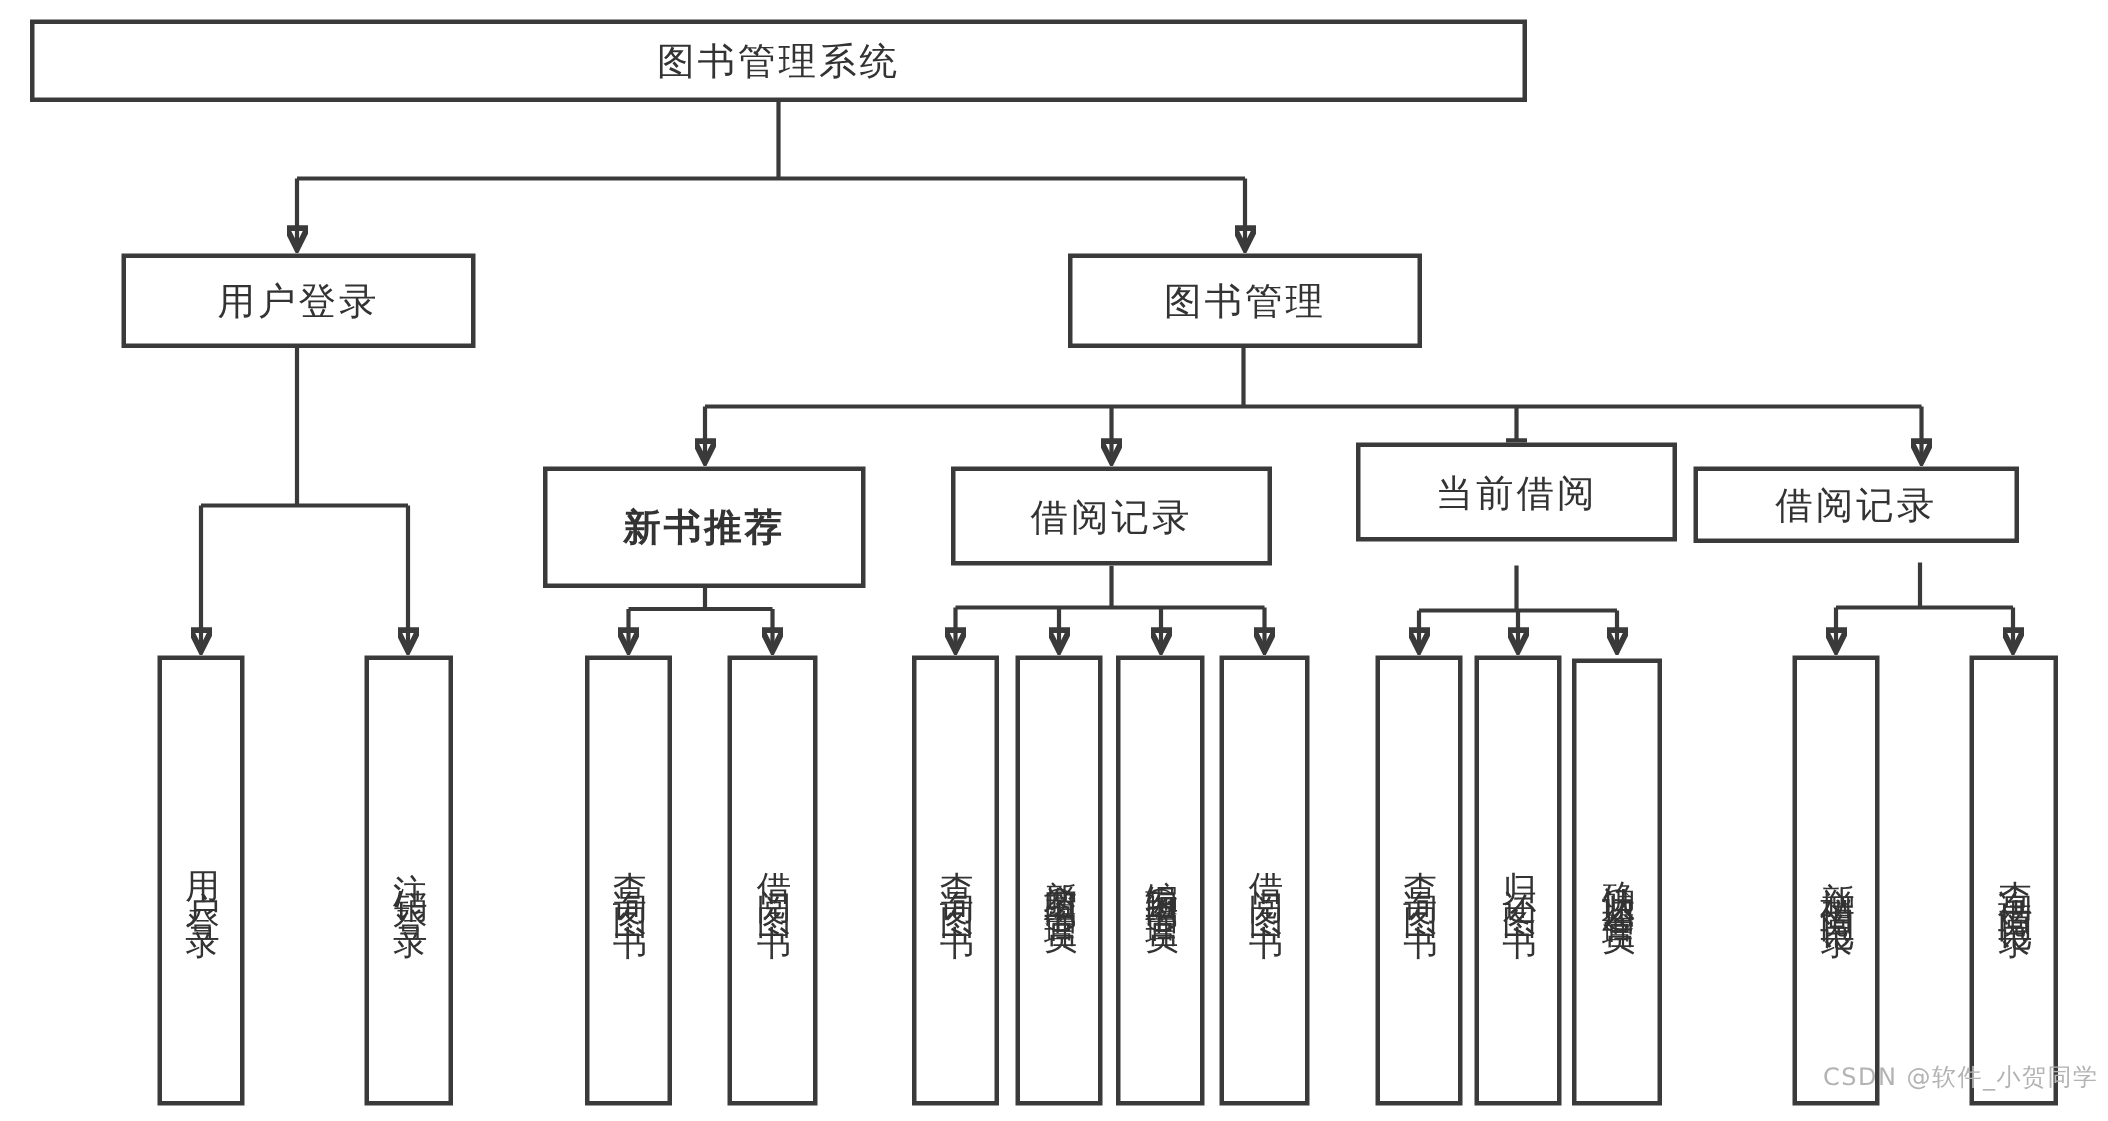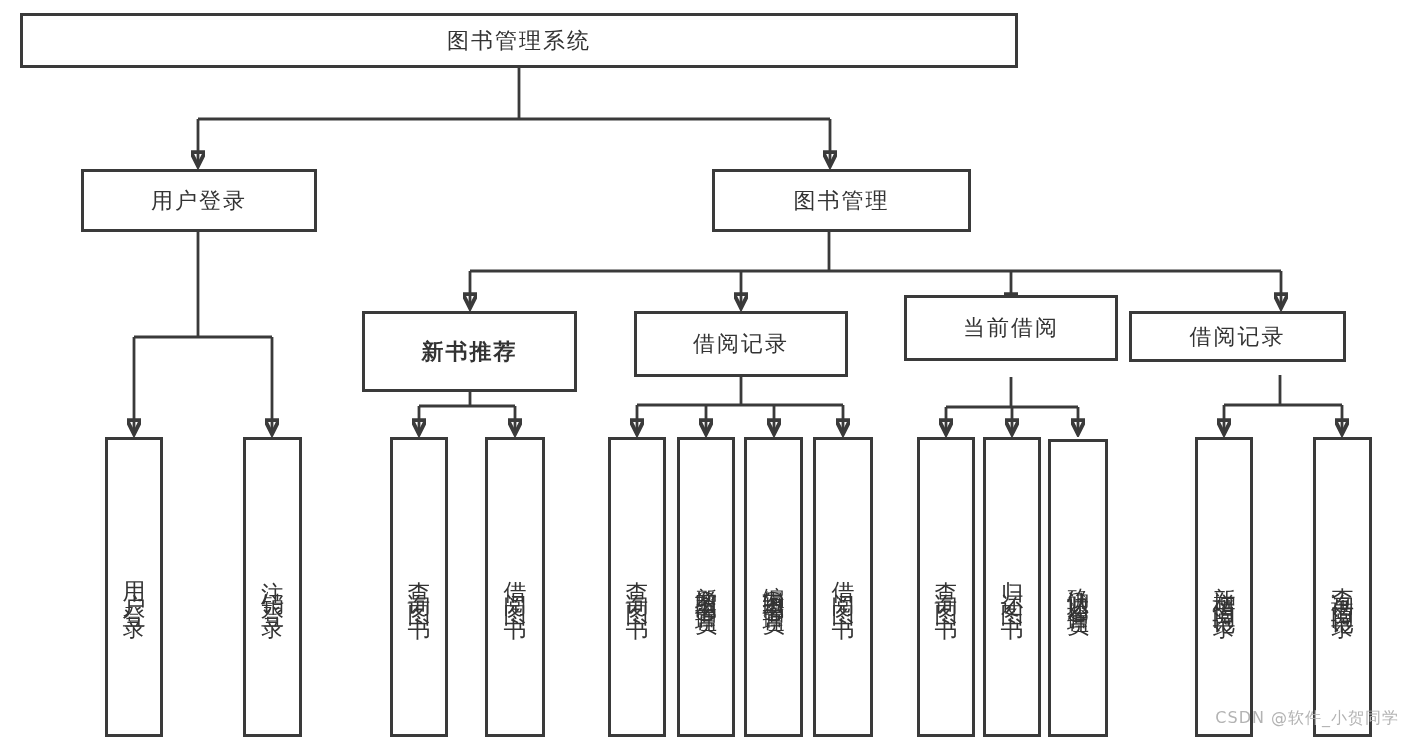--- a/index.html
+++ b/index.html
@@ -15,21 +15,21 @@
     overflow:hidden;
   }
   svg.edges{position:absolute;left:0;top:0;width:1405px;height:747px;z-index:0;}
   svg.edges path{stroke:var(--line);stroke-width:2.8;fill:none;}
   .box{
     position:absolute;box-sizing:border-box;background:#fff;
     border:3px solid var(--line);z-index:1;
     display:flex;align-items:center;justify-content:center;
     color:var(--text);
   }
-  .box.h span{font-size:22px;letter-spacing:2px;white-space:nowrap;}
+  .box.h span{font-size:25px;letter-spacing:2px;white-space:nowrap;}
   .box.v span{
     writing-mode:vertical-rl;text-orientation:mixed;
     font-size:23px;letter-spacing:12px;line-height:1;white-space:nowrap;
   }
   .box.v.mid span{letter-spacing:6px;}
   .box.v.long span{letter-spacing:4px;font-size:22px;}
   .watermark{
     position:absolute;right:6px;bottom:18px;z-index:2;
     font-size:16px;color:var(--watermark);letter-spacing:1px;white-space:nowrap;
   }
@@ -94,21 +94,21 @@
     </g>
   </svg>
 
   <div class="box h" style="left:20px;top:13px;width:998px;height:55px;">
     <span>图书管理系统</span>
   </div>
 
   <div class="box h" style="left:81px;top:169px;width:236px;height:63px;">
     <span>用户登录</span>
   </div>
-  <div class="box h" style="left:712px;top:169px;width:259px;height:63px;">
+  <div class="box h" style="left:712px;top:169px;width:236px;height:63px;">
     <span>图书管理</span>
   </div>
 
   <div class="box h" style="left:362px;top:311px;width:215px;height:81px;font-weight:bold;">
     <span>新书推荐</span>
   </div>
   <div class="box h" style="left:634px;top:311px;width:214px;height:66px;">
     <span>借阅记录</span>
   </div>
   <div class="box h" style="left:904px;top:295px;width:214px;height:66px;">

